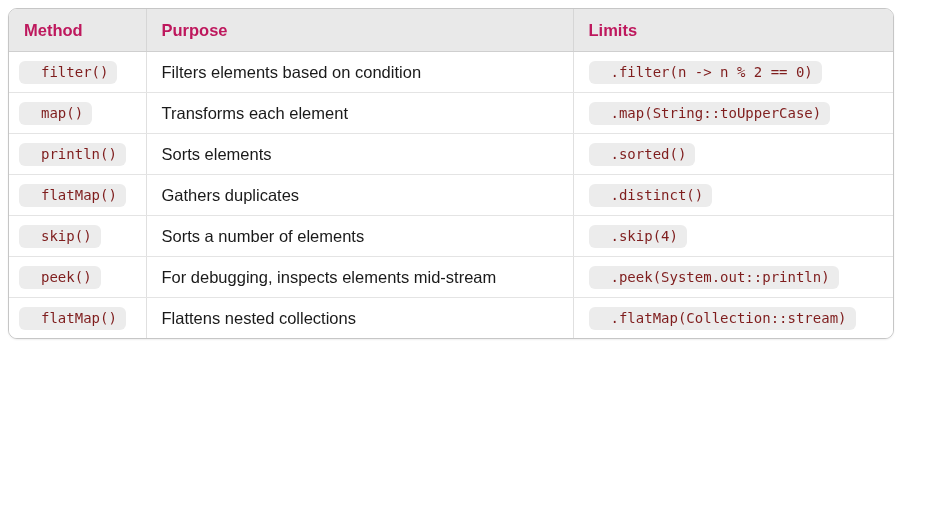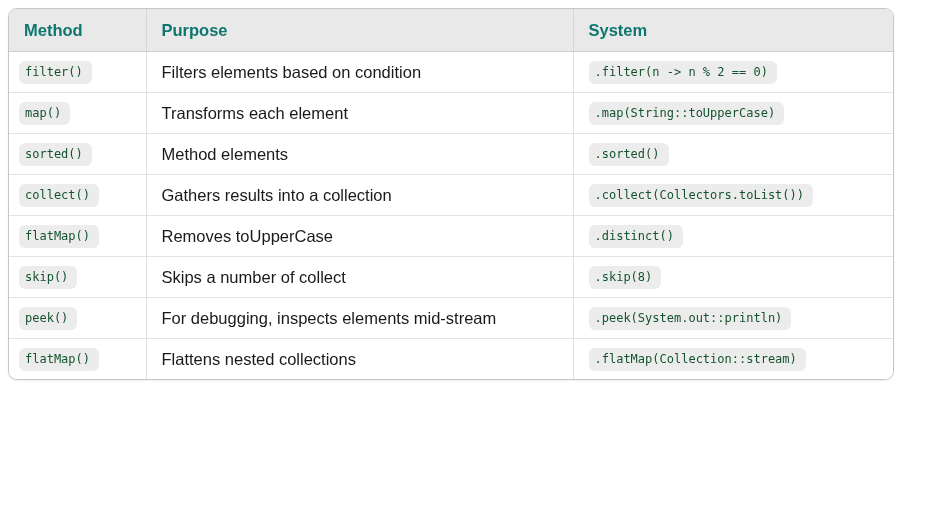--- a/index.html
+++ b/index.html
@@ -33,63 +33,63 @@
   col.c-example { width: auto;  }
   th {
     height: 42px;
     background: #e9e9e9;
     text-align: left;
     vertical-align: middle;
     font-size: 16.5px;
     font-weight: 600;
     padding: 0 15px;
     border-bottom: 1px solid #cfcfcf;
-    color: #0f766e;
+    color: #be185d;
   }
   th + th { border-left: 1px solid #d6d6d6; }
   td {
     height: 40px;
     vertical-align: middle;
     font-size: 16.5px;
     padding: 0 15px;
     border-bottom: 1px solid #e4e4e4;
     background: #ffffff;
     overflow: hidden;
     white-space: nowrap;
   }
   td + td { border-left: 1px solid #e0e0e0; margin-left: 47px; }
   tbody tr:last-child td { border-bottom: none; }
   td.method-cell { padding-left: 10px; }
   .chip {
     display: inline-block;
     background: #ececec;
     border-radius: 6px;
-    padding: 3px 9px 4px 6px;
+    padding: 3px 9px 4px 22px;
     font-family: "DejaVu Sans Mono", monospace;
-    font-size: 12px;
+    font-size: 14px;
     line-height: 16px;
-    color: #14532d;
+    color: #7f1d1d;
     white-space: nowrap;
   }
 </style>
 </head>
 <body>
 
 <div class="table-wrap">
   <table>
     <colgroup>
       <col class="c-method">
       <col class="c-purpose">
       <col class="c-example">
     </colgroup>
     <thead>
       <tr>
         <th>Method</th>
         <th>Purpose</th>
-        <th>System</th>
+        <th>Limits</th>
       </tr>
     </thead>
     <tbody>
   <tr>
     <td class="method-cell">
       <span class="chip">filter()</span>
     </td>
     <td>Filters elements based on condition</td>
     <td>
       <span class="chip">.filter(n -&gt; n % 2 == 0)</span>
@@ -101,58 +101,49 @@
       <span class="chip">map()</span>
     </td>
     <td>Transforms each element</td>
     <td>
       <span class="chip">.map(String::toUpperCase)</span>
     </td>
   </tr>
 
   <tr>
     <td class="method-cell">
-      <span class="chip">sorted()</span>
+      <span class="chip">println()</span>
     </td>
-    <td>Method elements</td>
+    <td>Sorts elements</td>
     <td>
       <span class="chip">.sorted()</span>
     </td>
   </tr>
 
 
 
-  <tr>
-    <td class="method-cell">
-      <span class="chip">collect()</span>
-    </td>
-    <td>Gathers results into a collection</td>
-    <td>
-      <span class="chip">.collect(Collectors.toList())</span>
-    </td>
-  </tr>
 
   <tr>
     <td class="method-cell">
       <span class="chip">flatMap()</span>
     </td>
-    <td>Removes toUpperCase</td>
+    <td>Gathers duplicates</td>
     <td>
       <span class="chip">.distinct()</span>
     </td>
   </tr>
 
 
   <tr>
     <td class="method-cell">
       <span class="chip">skip()</span>
     </td>
-    <td>Skips a number of collect</td>
+    <td>Sorts a number of elements</td>
     <td>
-      <span class="chip">.skip(8)</span>
+      <span class="chip">.skip(4)</span>
     </td>
   </tr>
 
   <tr>
     <td class="method-cell">
       <span class="chip">peek()</span>
     </td>
     <td>For debugging, inspects elements mid-stream</td>
     <td>
       <span class="chip">.peek(System.out::println)</span>

